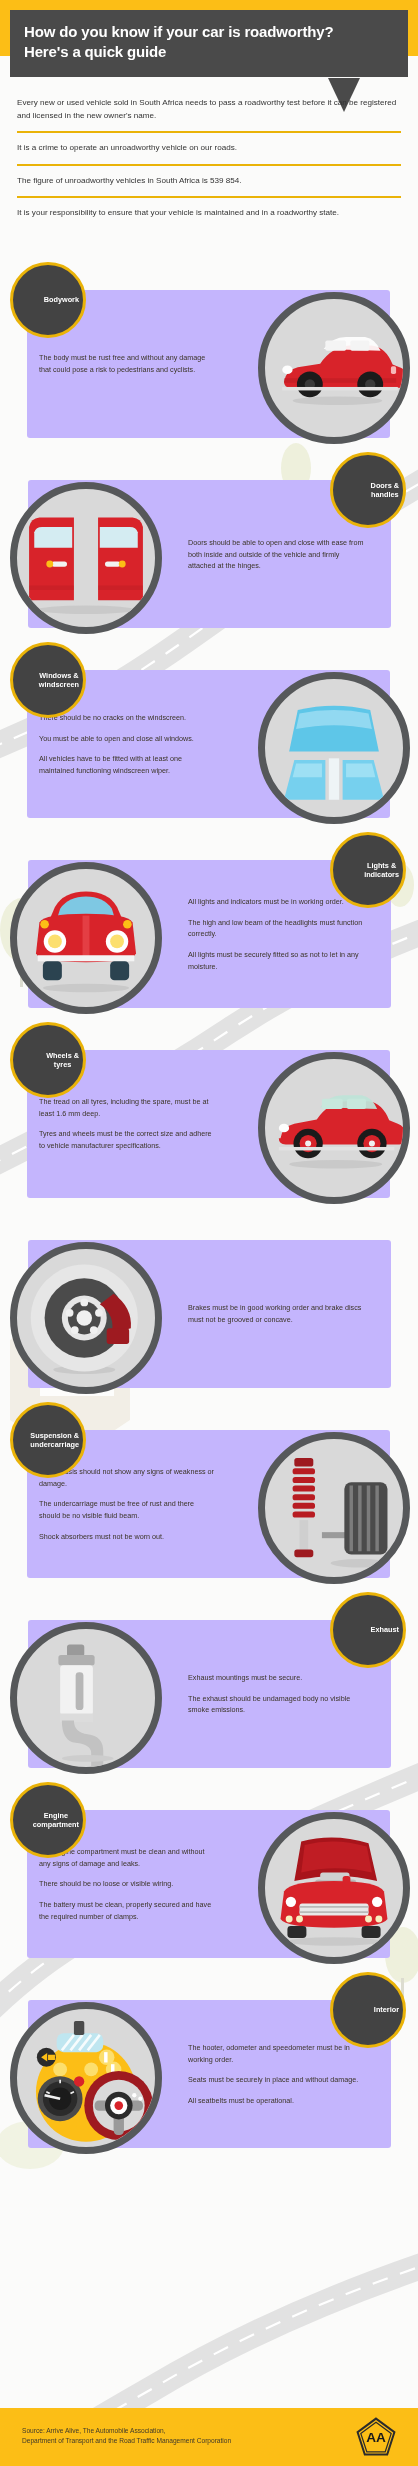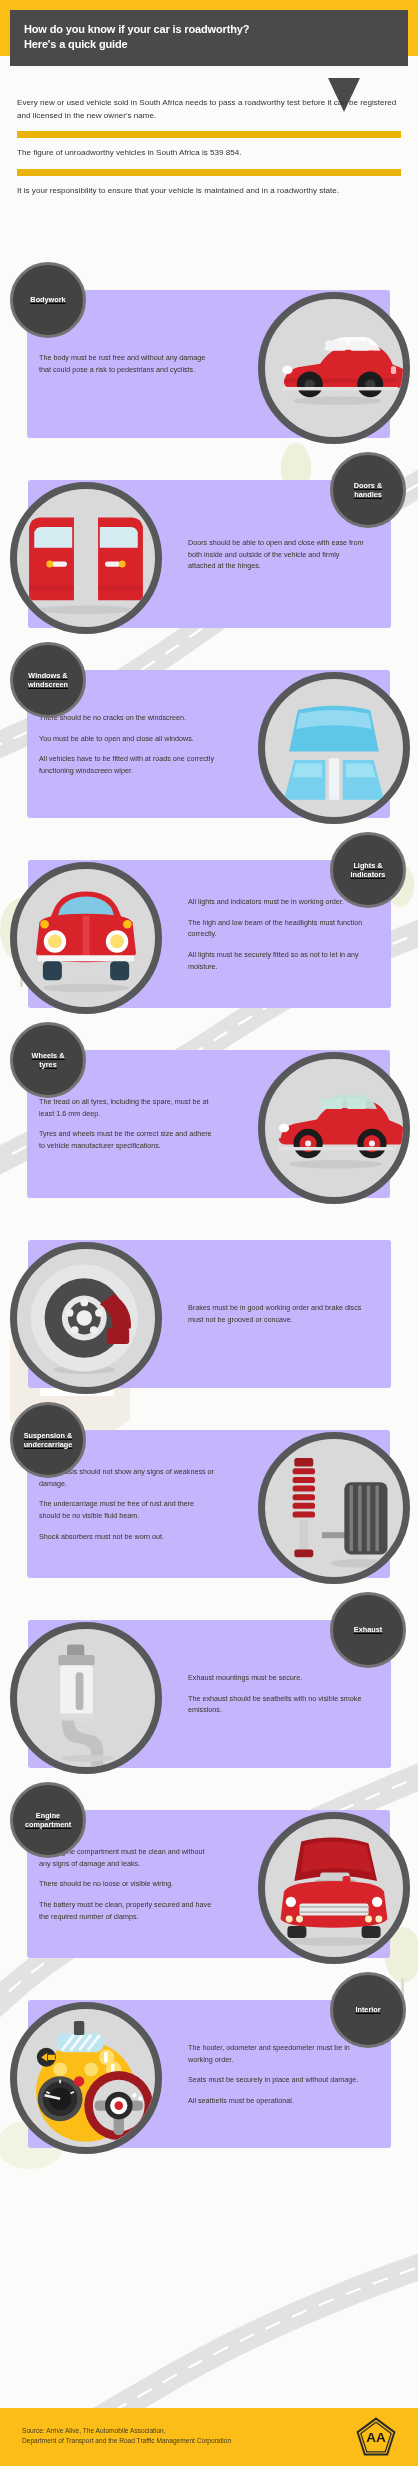--- a/index.html
+++ b/index.html
@@ -26,21 +26,21 @@
   .header-card {
     position: absolute;
     top: 10px; left: 10px;
     width: 398px;
     background: #4a4a4a;
     padding: 12px 14px 14px 14px;
     z-index: 3;
   }
   .header-title {
     color: #ffffff;
-    font-size: 11px;
+    font-size: 15px;
     line-height: 1.35;
     font-weight: bold;
     letter-spacing: -0.15px;
   }
   .header-pointer {
     position: absolute;
     top: 78px; right: 58px;
     width: 0; height: 0;
     border-left: 16px solid transparent;
     border-right: 16px solid transparent;
@@ -53,21 +53,21 @@
     position: absolute;
     top: 88px; left: 17px;
     width: 384px;
     z-index: 4;
   }
   .intro-item {
     font-size: 8.1px;
     line-height: 1.55;
     color: #333333;
     padding: 9px 0 9px 0;
-    border-bottom: 7px solid #eab308;
+    border-bottom: 2px solid #eab308;
   }
   .intro-item:last-child { border-bottom: none; }
 
   
   .bg-art {
     position: absolute;
     top: 0; left: 0;
     width: 418px; height: 2466px;
     z-index: 0;
   }
@@ -103,27 +103,26 @@
   .layout-img-left  .panel-text { left: 160px; }
   .panel-text p { margin-bottom: 9px; }
   .panel-text p:last-child { margin-bottom: 0; }
 
   
   .badge {
     position: absolute;
     width: 76px; height: 76px;
     border-radius: 50%;
     background: #434343;
-    border: 3px solid #737373;
+    border: 3px solid #eab308;
     display: flex;
     align-items: center;
-    justify-content: center;
+    justify-content: flex-end;
     text-align: center;
     z-index: 6;
-    text-decoration: underline;
   }
   .badge-label {
     color: #ffffff;
     font-size: 7.3px;
     font-weight: bold;
     line-height: 1.28;
     padding: 0 4px;
   }
   .layout-img-right .badge { left: 10px;  top: 4px; }
   .layout-img-left  .badge { right: 12px; top: 4px; }
@@ -204,20 +203,21 @@
 <div class="header-card">
   <div class="header-title">
     <span>How do you know if your car is roadworthy?</span><br>
     <span>Here's a quick guide</span>
   </div>
 </div>
 <div class="header-pointer"></div>
 
 <div class="intro">
   <div class="intro-item">Every new or used vehicle sold in South Africa needs to pass a roadworthy test before it can be registered and licensed in the new owner's name.</div>
+  <div class="intro-item">It is a crime to operate an unroadworthy vehicle on our roads.</div>
   <div class="intro-item">The figure of unroadworthy vehicles in South Africa is 539 854.</div>
   <div class="intro-item">It is your responsibility to ensure that your vehicle is maintained and in a roadworthy state.</div>
 </div>
 
 <div id="sections-host">
     <div class="section layout-img-right" style="top: 258px;">
     <div class="panel left">
       <div class="panel-text">
         <p>The body must be rust free and without any damage that could pose a risk to pedestrians and cyclists.</p>
       </div>
@@ -272,21 +272,21 @@
         <path d="M146 112 l-52 0 l0 5 l52 0 Z" fill="#b81c22" opacity="0.4"></path>
       </g>
     </svg>
     </div>
     </div>
     <div class="section layout-img-right" style="top: 638px;">
     <div class="panel left">
       <div class="panel-text">
         <p>There should be no cracks on the windscreen.</p>
           <p>You must be able to open and close all windows.</p>
-          <p>All vehicles have to be fitted with at roads one correctly functioning windscreen wiper.</p>
+          <p>All vehicles have to be fitted with at least one maintained functioning windscreen wiper.</p>
       </div>
     </div>
     <div class="badge">
       <div class="badge-label"><span>Windows &amp;</span><br><span>windscreen</span></div>
     </div>
     <div class="illus">
 
     <svg viewBox="0 0 160 160">
       <path d="M38 36 q42 -10 84 0 l10 48 l-104 0 Z" fill="#5ec6e8"></path>
       <path d="M40 40 q40 -8 80 0 l4 18 q-44 -9 -88 0 Z" fill="#9bdcf2" opacity="0.85"></path>
@@ -417,21 +417,21 @@
         <line x1="130" y1="54" x2="130" y2="130"></line>
       </g>
       <ellipse cx="110" cy="144" rx="34" ry="5" fill="#c9c9c9"></ellipse>
     </svg>
     </div>
     </div>
     <div class="section layout-img-left" style="top: 1588px;">
     <div class="panel right">
       <div class="panel-text">
         <p>Exhaust mountings must be secure.</p>
-          <p>The exhaust should be seatbelts with no visible smoke emissions.</p>
+          <p>The exhaust should be undamaged body no visible smoke emissions.</p>
       </div>
     </div>
     <div class="badge">
       <div class="badge-label"><span>Exhaust</span></div>
     </div>
     <div class="illus">
 
     <svg viewBox="0 0 160 160">
       <rect x="58" y="18" width="20" height="14" rx="3" fill="#9a9a9a"></rect>
       <rect x="48" y="30" width="42" height="12" rx="3" fill="#b0b0b0"></rect>

